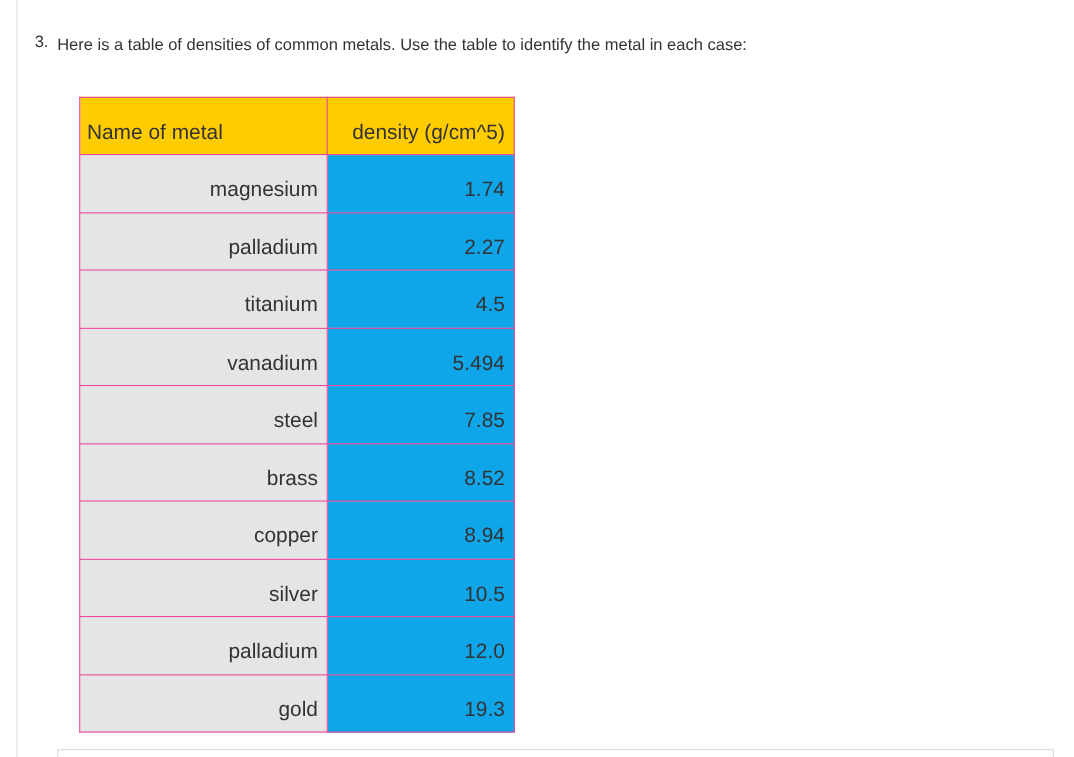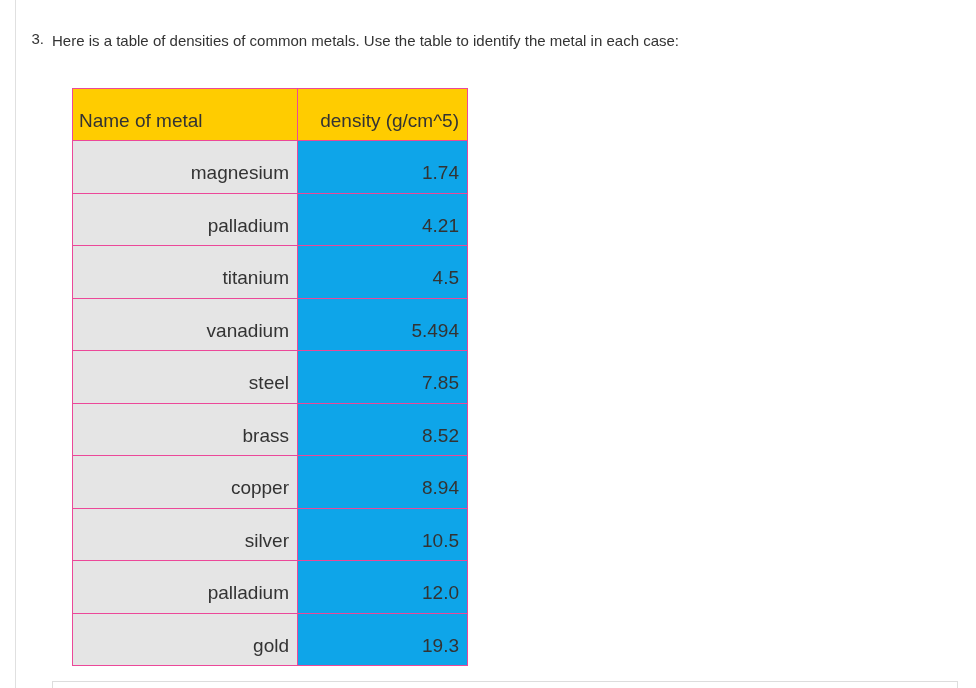--- a/index.html
+++ b/index.html
@@ -128,21 +128,21 @@
           <th class="col-density">density (g/cm^5)</th>
         </tr>
       </thead>
       <tbody id="density-tbody">
           <tr>
             <td class="col-name">magnesium</td>
             <td class="col-density">1.74</td>
           </tr>
           <tr>
             <td class="col-name">palladium</td>
-            <td class="col-density">4.21</td>
+            <td class="col-density">2.27</td>
           </tr>
           <tr>
             <td class="col-name">titanium</td>
             <td class="col-density">4.5</td>
           </tr>
           <tr>
             <td class="col-name">vanadium</td>
             <td class="col-density">5.494</td>
           </tr>
           <tr>

